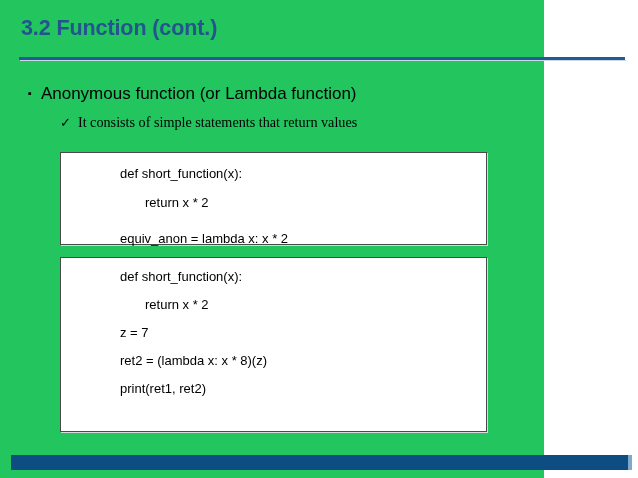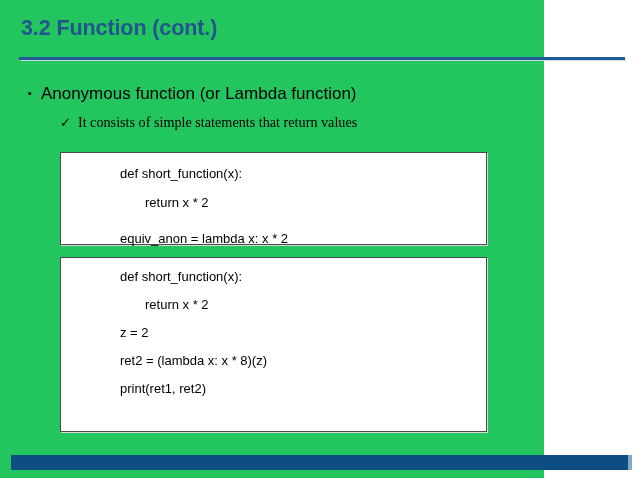--- a/index.html
+++ b/index.html
@@ -175,21 +175,21 @@
 
   <div class="code-box" id="code-box-1">
     <div class="code-line">def short_function(x):</div>
     <div class="code-line indent">return x * 2</div>
     <div class="code-line">equiv_anon = lambda x: x * 2</div>
   </div>
 
   <div class="code-box" id="code-box-2">
     <div class="code-line">def short_function(x):</div>
     <div class="code-line indent">return x * 2</div>
-    <div class="code-line">z = 2</div>
+    <div class="code-line">z = 7</div>
     <div class="code-line">ret2 = (lambda x: x * 8)(z)</div>
     <div class="code-line">print(ret1, ret2)</div>
   </div>
 
   <div class="footer-bar"></div>
   <div class="footer-bar-edge"></div>
 
 </div>
 
 </body></html>

